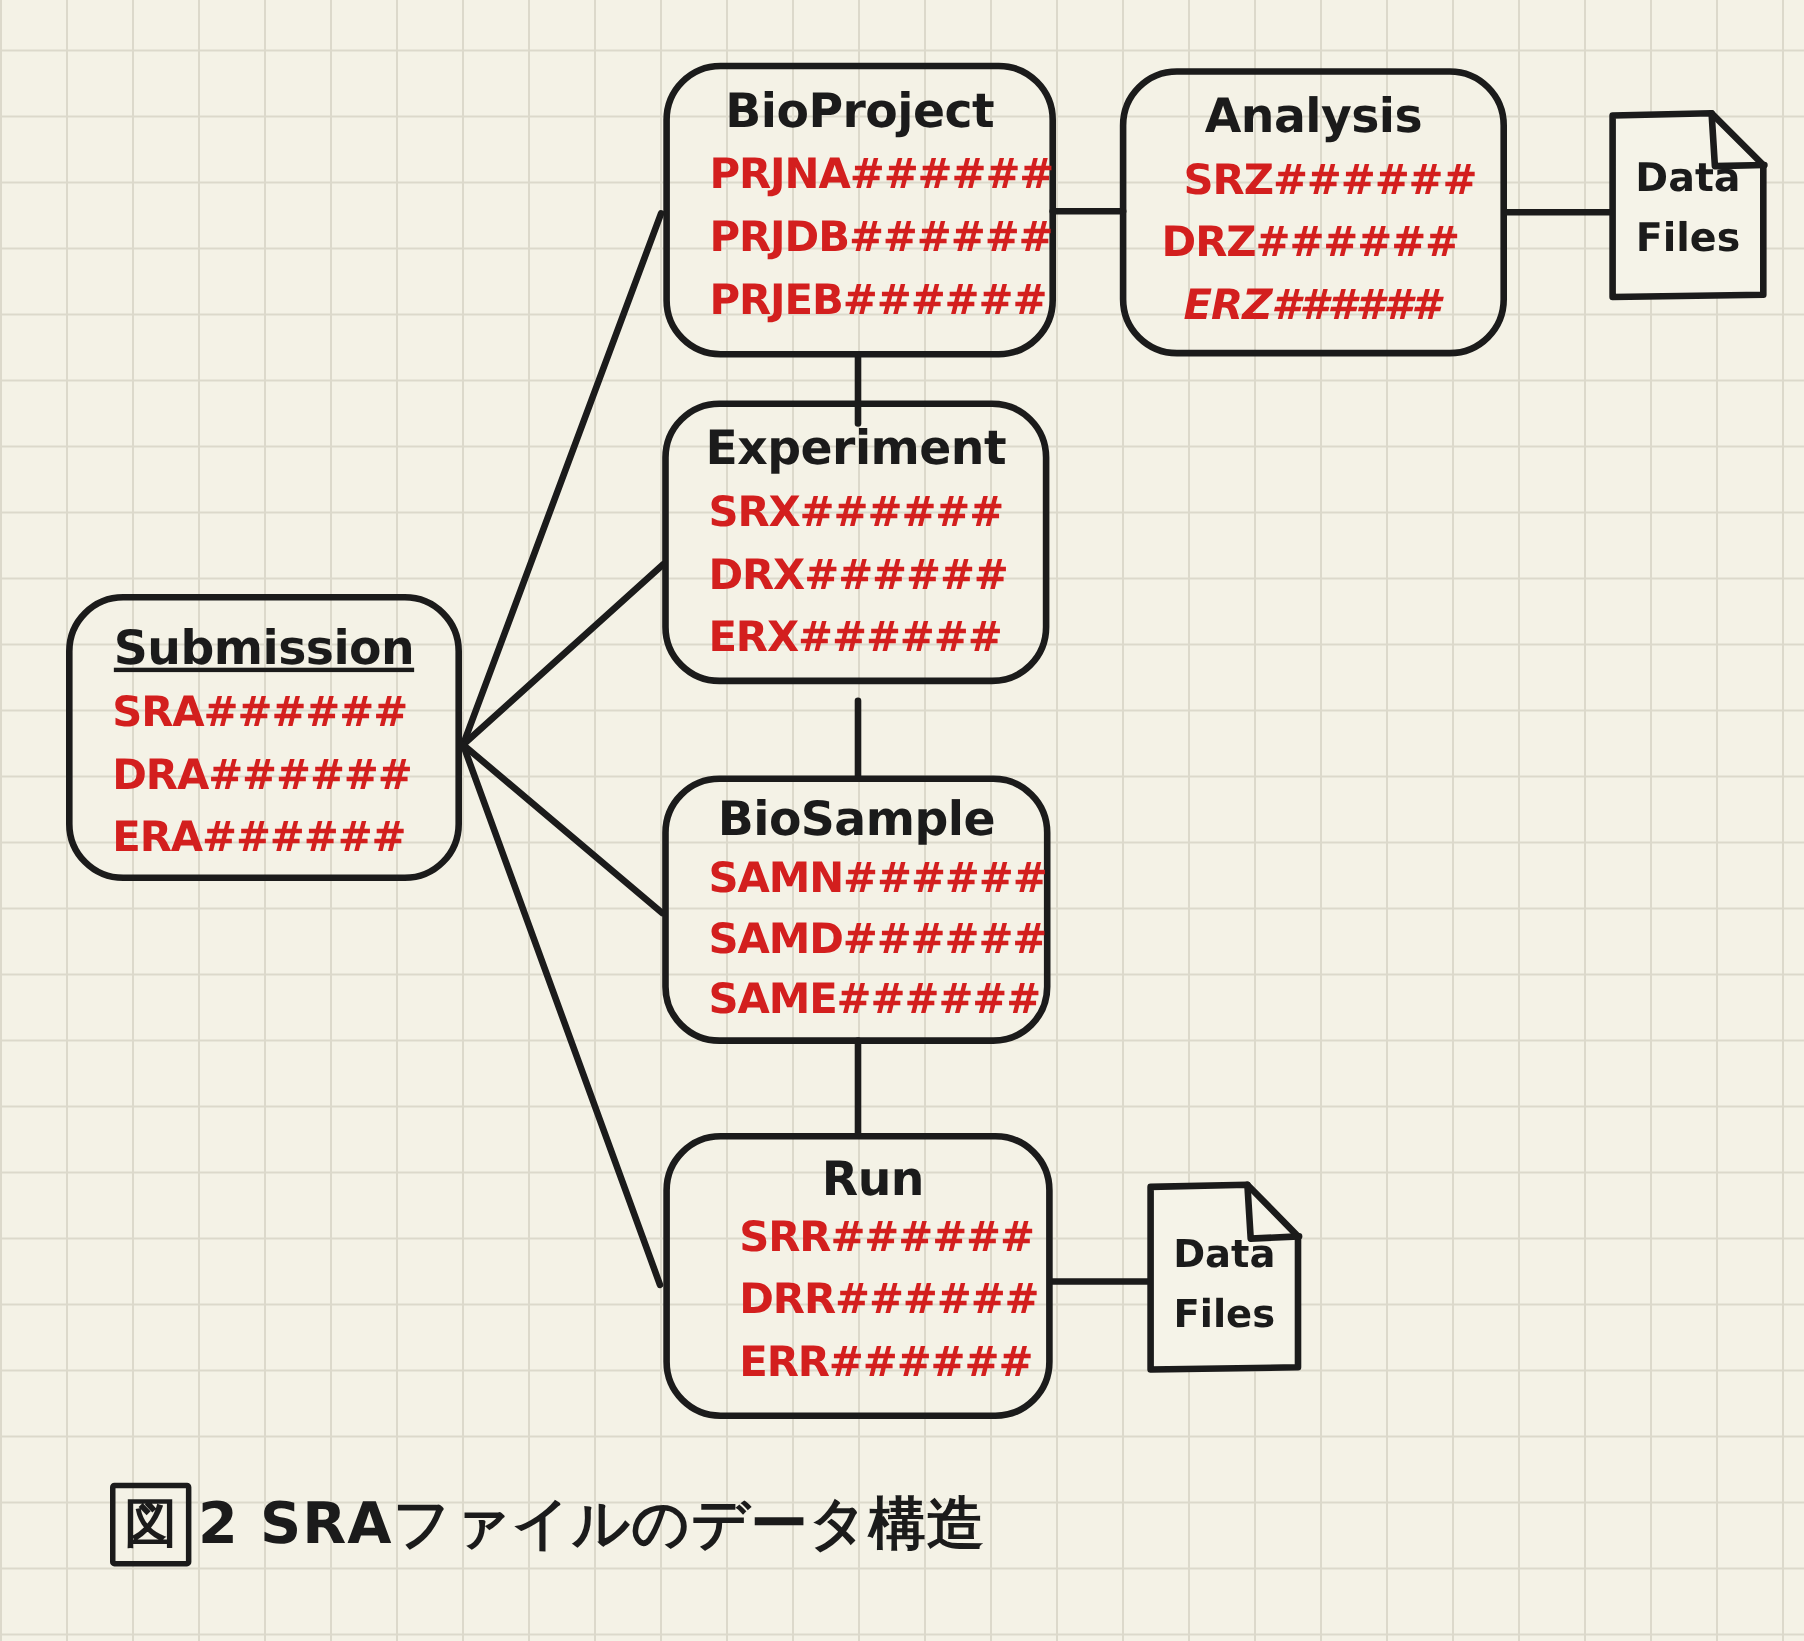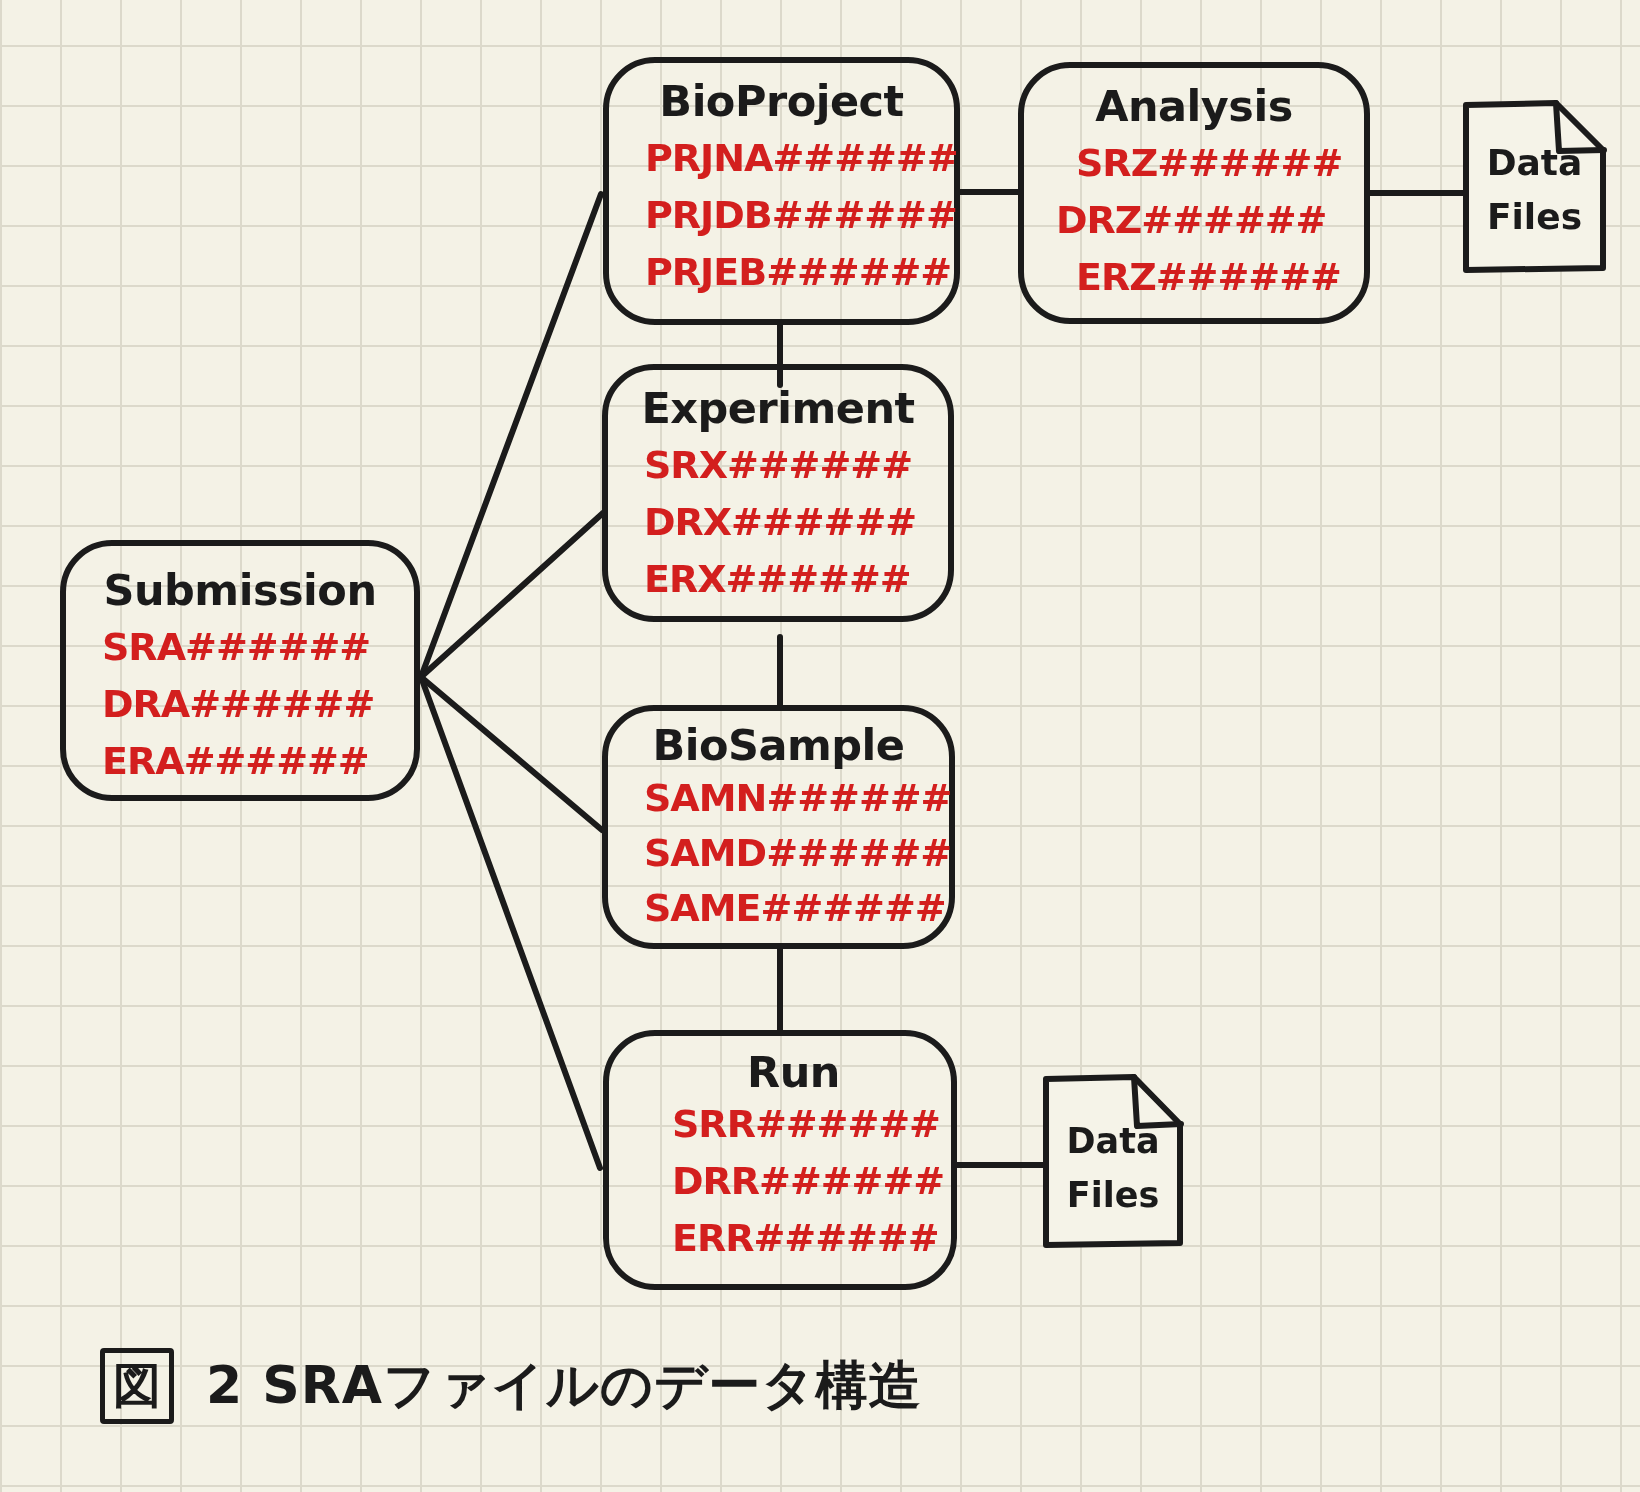--- a/index.html
+++ b/index.html
@@ -83,21 +83,20 @@
     border-radius: 4px;
     padding: 4px 8px 6px 8px;
     font-size: 48px;
     line-height: 56px;
     margin-right: 6px;
   }
   .caption-text {
     font-size: 52px;
     letter-spacing: 1px;
     white-space: nowrap;
-    padding-left: 26px;
   }
 </style>
 </head>
 <body>
 
 <div class="canvas">
 
   <svg class="connectors" viewBox="0 0 1640 1492">
     <g stroke="#1b1b1b" stroke-width="6" stroke-linecap="round" fill="none">
       <line x1="421" y1="677" x2="601" y2="194"></line>
@@ -114,21 +113,21 @@
 
     <g stroke="#1b1b1b" stroke-width="6" stroke-linejoin="round" stroke-linecap="round">
       <path d="M1466,105 L1556,103 L1603,150 L1603,268 L1466,270 Z" fill="#f5f3e8"></path>
       <path d="M1556,103 L1559,151 L1604,150" fill="none"></path>
       <path d="M1046,1079 L1134,1077 L1180,1124 L1180,1243 L1046,1245 Z" fill="#f5f3e8"></path>
       <path d="M1134,1077 L1137,1126 L1181,1124" fill="none"></path>
     </g>
   </svg>
 
   <div class="node" style="left:60px; top:540px; width:360px; height:261px;">
-    <div class="node-title" style="margin-top:20px;">Submission</div>
+    <div class="node-title" style="margin-top:20px;text-decoration:underline;">Submission</div>
     <div class="acc-list">
       <div class="acc">SRA######</div>
       <div class="acc">DRA######</div>
       <div class="acc">ERA######</div>
     </div>
   </div>
 
   <div class="node" style="left:603px; top:57px; width:357px; height:268px;">
     <div class="node-title">BioProject</div>
     <div class="acc-list">
@@ -136,21 +135,21 @@
       <div class="acc">PRJDB######</div>
       <div class="acc">PRJEB######</div>
     </div>
   </div>
 
   <div class="node" style="left:1018px; top:62px; width:352px; height:262px;">
     <div class="node-title">Analysis</div>
     <div class="acc-list">
       <div class="acc" style="padding-left:52px;">SRZ######</div>
       <div class="acc" style="padding-left:32px;">DRZ######</div>
-      <div class="acc" style="padding-left:52px;">ERZ######</div>
+      <div class="acc" style="padding-left:52px;font-style:italic;">ERZ######</div>
     </div>
   </div>
 
   <div class="node" style="left:602px; top:364px; width:352px; height:258px;">
     <div class="node-title">Experiment</div>
     <div class="acc-list">
       <div class="acc">SRX######</div>
       <div class="acc">DRX######</div>
       <div class="acc">ERX######</div>
     </div>

